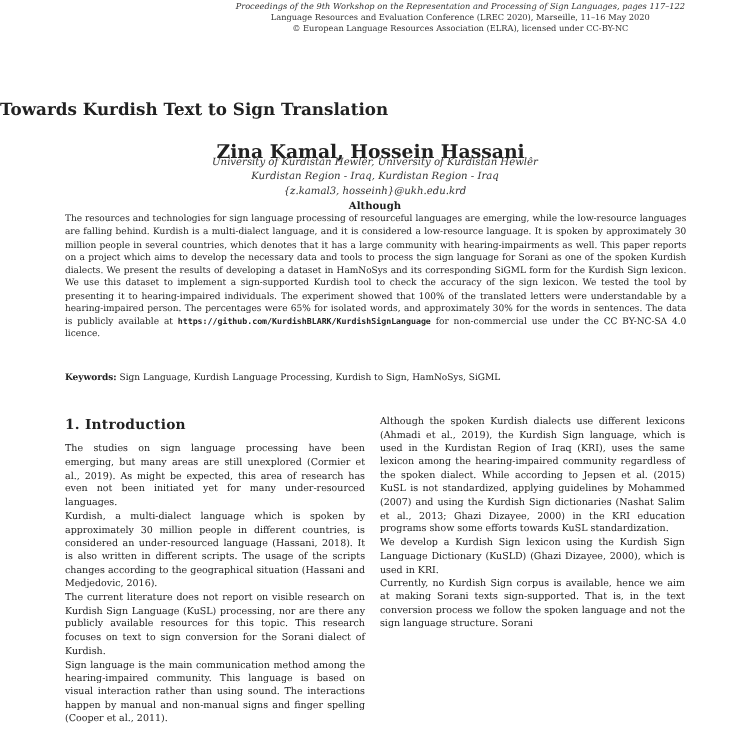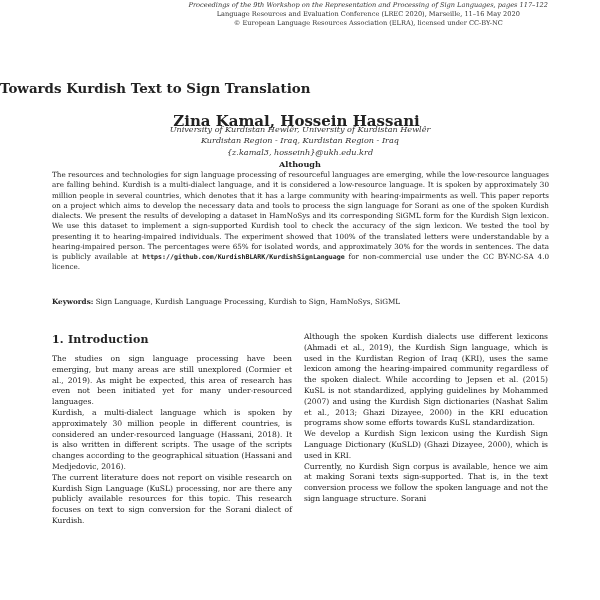--- a/index.html
+++ b/index.html
@@ -49,19 +49,20 @@
 <div class="abstract"><span>The resources and technologies for sign language processing of resourceful languages are emerging, while the low-resource languages are falling behind. Kurdish is a multi-dialect language, and it is considered a low-resource language. It is spoken by approximately 30 million people in several countries, which denotes that it has a large community with hearing-impairments as well. This paper reports on a project which aims to develop the necessary data and tools to process the sign language for Sorani as one of the spoken Kurdish dialects. We present the results of developing a dataset in HamNoSys and its corresponding SiGML form for the Kurdish Sign lexicon. We use this dataset to implement a sign-supported Kurdish tool to check the accuracy of the sign lexicon. We tested the tool by presenting it to hearing-impaired individuals. The experiment showed that 100% of the translated letters were understandable by a hearing-impaired person. The percentages were 65% for isolated words, and approximately 30% for the words in sentences. The data is publicly available at </span><span class="mono">https://github.com/KurdishBLARK/KurdishSignLanguage</span><span> for non-commercial use under the CC BY-NC-SA 4.0 licence.</span></div>
 
 <div class="keywords"><b>Keywords:</b><span> Sign Language, Kurdish Language Processing, Kurdish to Sign, HamNoSys, SiGML</span></div>
 
 <div class="sec-head">1.   Introduction</div>
 
 <div class="col left">
   <p>The studies on sign language processing have been emerging, but many areas are still unexplored (Cormier et al., 2019). As might be expected, this area of research has even not been initiated yet for many under-resourced languages.</p>
   <p>Kurdish, a multi-dialect language which is spoken by approximately 30 million people in different countries, is considered an under-resourced language (Hassani, 2018). It is also written in different scripts. The usage of the scripts changes according to the geographical situation (Hassani and Medjedovic, 2016).</p>
   <p>The current literature does not report on visible research on Kurdish Sign Language (KuSL) processing, nor are there any publicly available resources for this topic. This research focuses on text to sign conversion for the Sorani dialect of Kurdish.</p>
+  <p>Sign language is the main communication method among the hearing-impaired community. This language is based on visual interaction rather than using sound. The interactions happen by manual and non-manual signs and finger spelling (Cooper et al., 2011).</p>
 </div>
 
 <div class="col right">
   <p>Although the spoken Kurdish dialects use different lexicons (Ahmadi et al., 2019), the Kurdish Sign language, which is used in the Kurdistan Region of Iraq (KRI), uses the same lexicon among the hearing-impaired community regardless of the spoken dialect. While according to Jepsen et al. (2015) KuSL is not standardized, applying guidelines by Mohammed (2007) and using the Kurdish Sign dictionaries (Nashat Salim et al., 2013; Ghazi Dizayee, 2000) in the KRI education programs show some efforts towards KuSL standardization.</p>
   <p>We develop a Kurdish Sign lexicon using the Kurdish Sign Language Dictionary (KuSLD) (Ghazi Dizayee, 2000), which is used in KRI.</p>
   <p>Currently, no Kurdish Sign corpus is available, hence we aim at making Sorani texts sign-supported. That is, in the text conversion process we follow the spoken language and not the sign language structure. Sorani</p>
 </div>
 
 </body></html>

